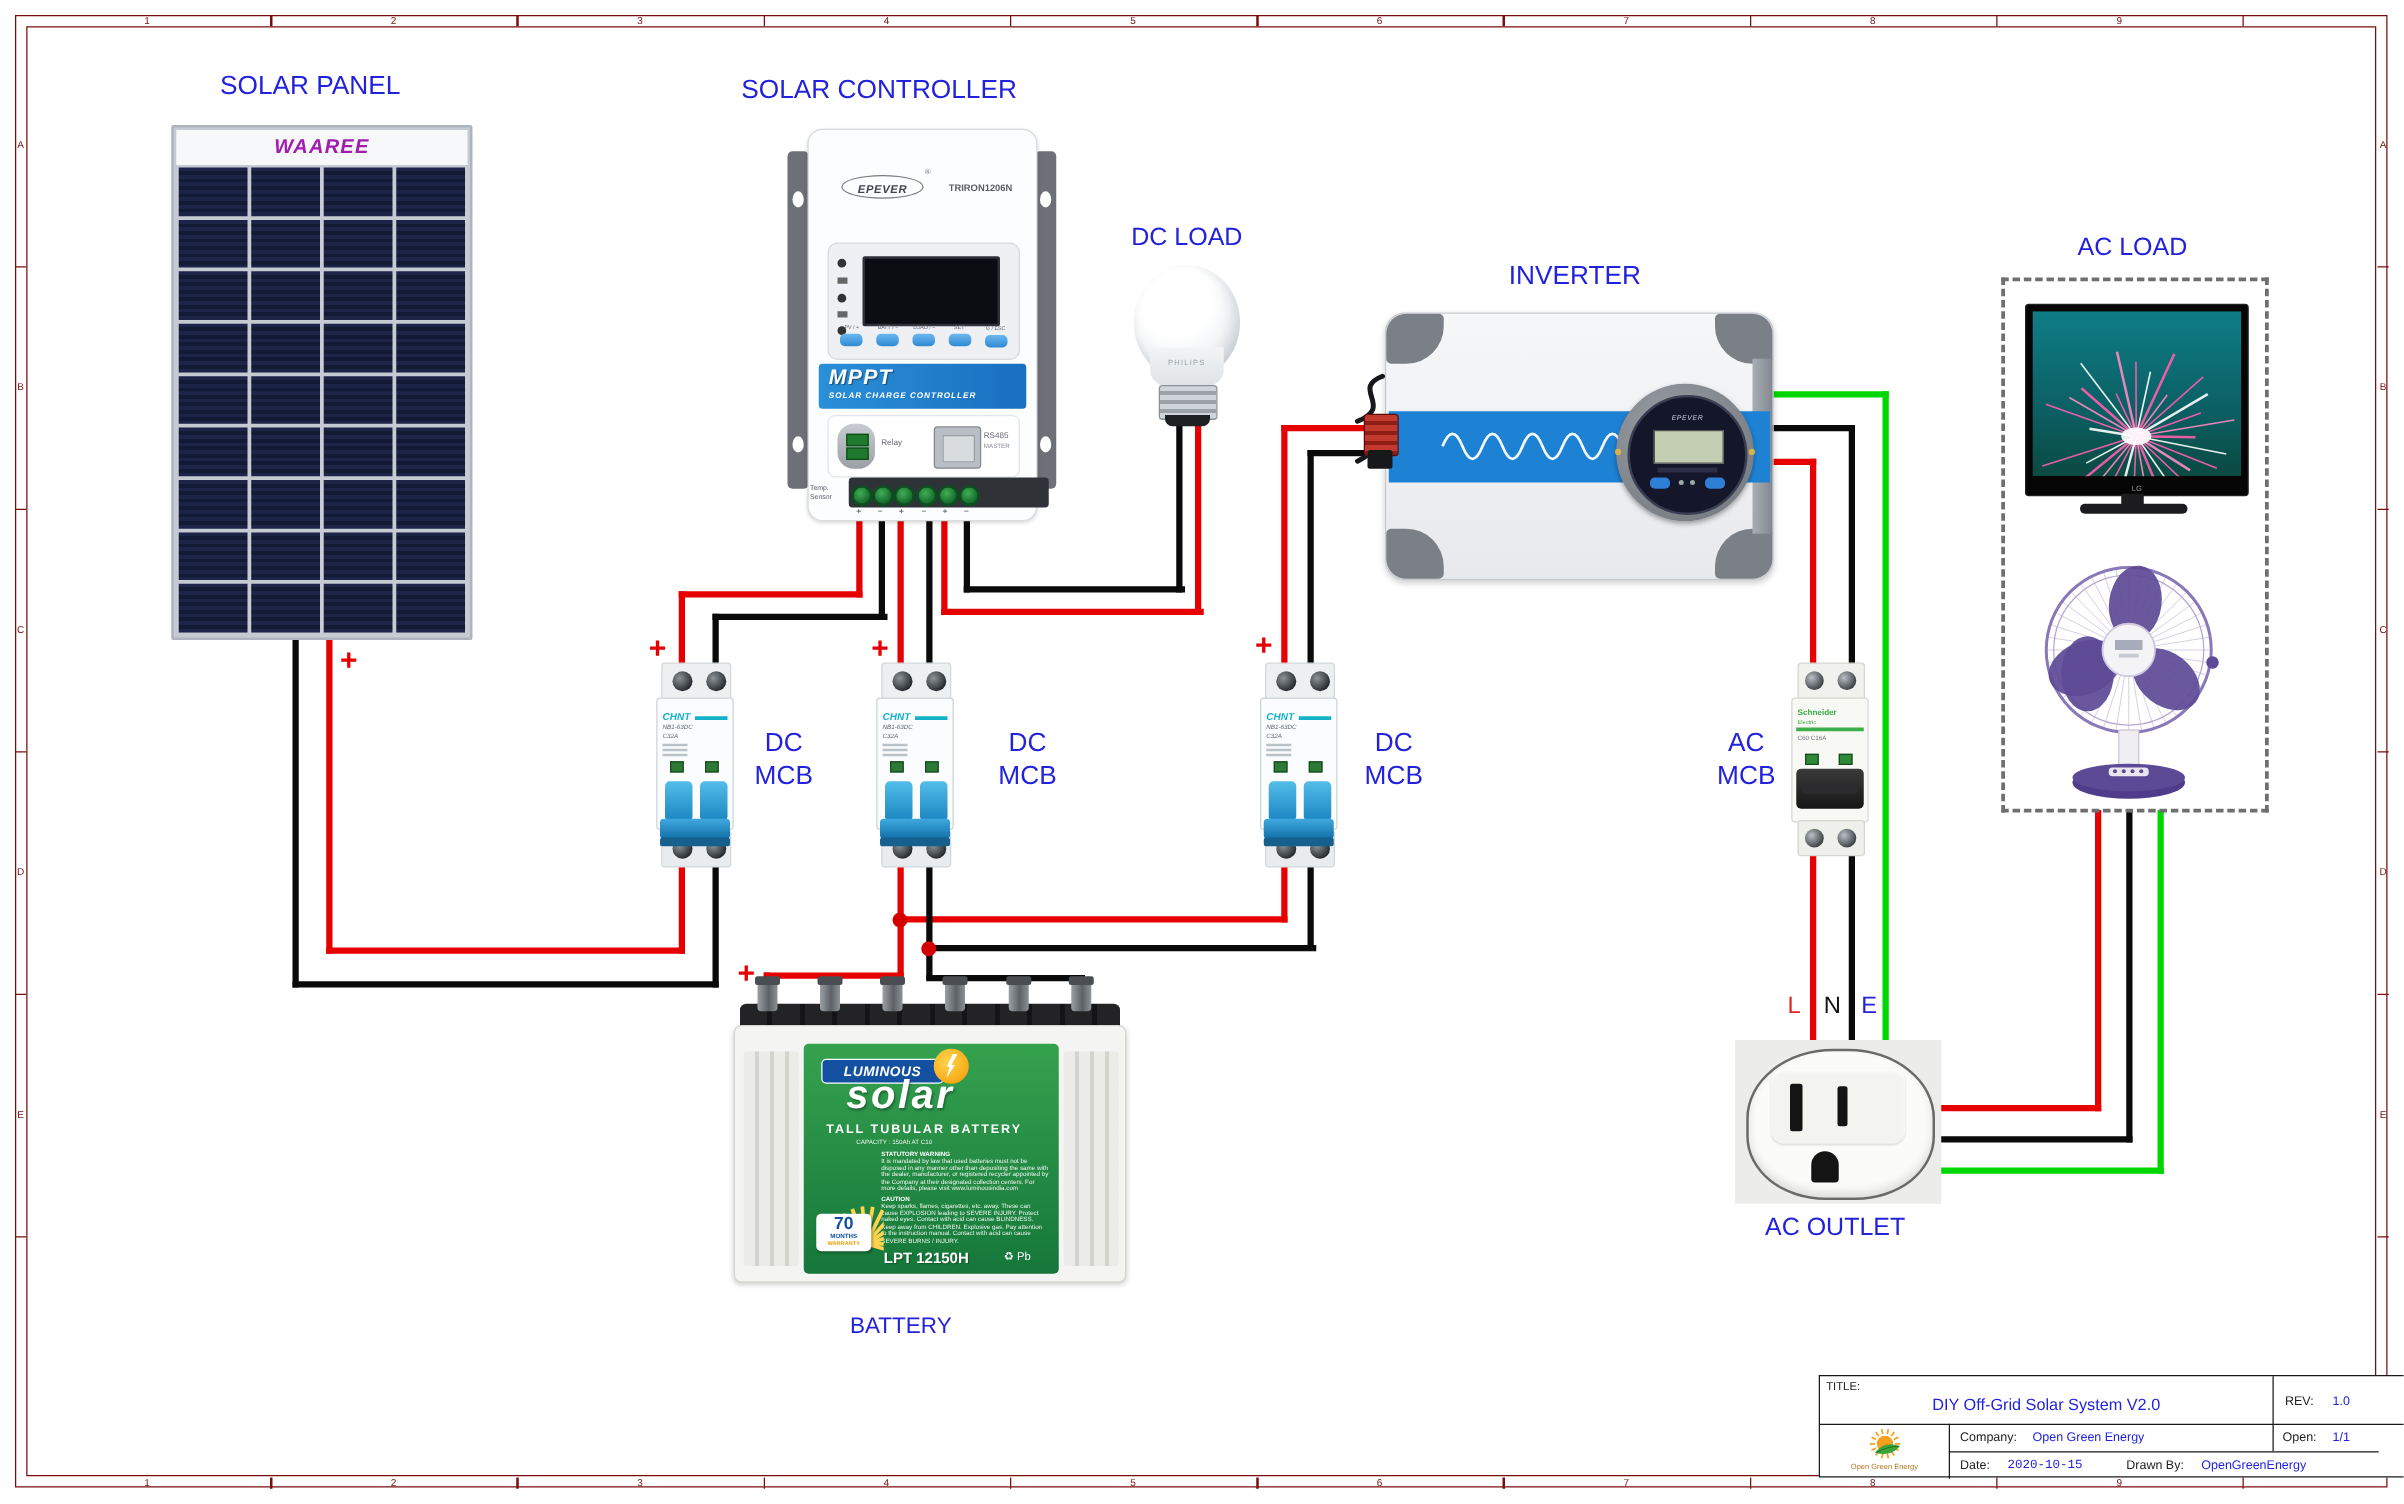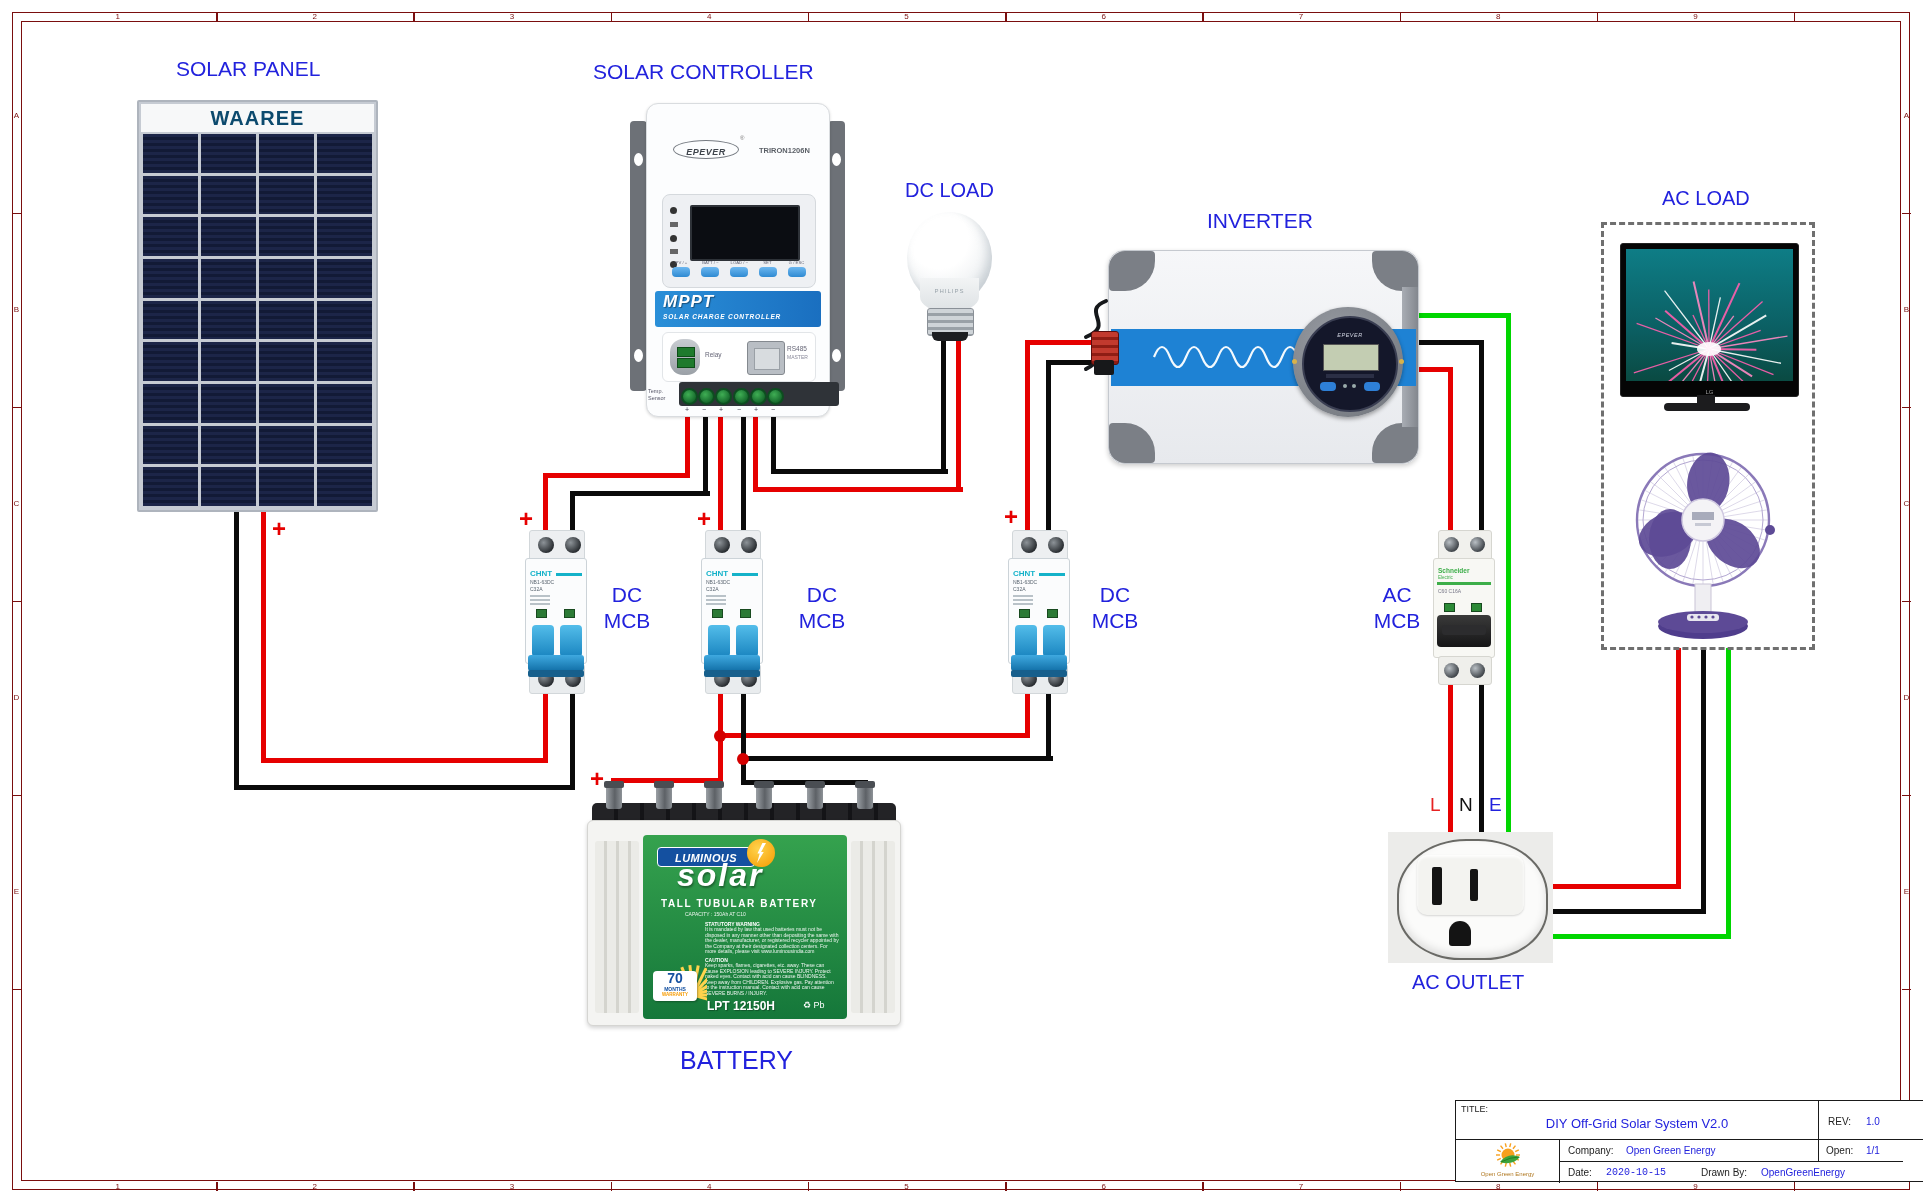--- a/index.html
+++ b/index.html
@@ -17,21 +17,21 @@
   
   .lbl{position:absolute;color:#2222dd;font-size:21px;line-height:25px;white-space:nowrap;}
   .plus{position:absolute;color:#e60000;font-size:24px;font-weight:bold;line-height:22px;}
   .mcb-lbl{position:absolute;color:#2222dd;font-size:21px;line-height:26px;text-align:center;width:96px;}
   
   .screw{position:absolute;border-radius:50%;background:radial-gradient(circle at 35% 35%,#b9bfc4,#42474c 70%);}
   .screw2{position:absolute;border-radius:50%;background:radial-gradient(circle at 35% 35%,#8d9398,#24282c 75%);}
   
   .mcbbox{position:absolute;width:62px;height:162px;}
   .mcb-top{position:absolute;left:4px;top:0;width:54px;height:30px;background:#edeff1;border:1px solid #d2d7da;border-radius:3px;}
-  .mcb-body{position:absolute;left:0;top:28px;width:62px;height:106px;background:#fbfcfd;border:1px solid #ccd3d8;border-radius:3px;box-sizing:border-box;}
+  .mcb-body{position:absolute;left:0;top:28px;width:62px;height:106px;background:#fbfcfd;border:1px solid #ccd3d8;border-radius:3px;box-sizing:border-box;font-style:italic;}
   .mcb-bot{position:absolute;left:4px;top:134px;width:54px;height:28px;background:#e9ecee;border:1px solid #d2d7da;border-radius:3px;}
   .chnt{position:absolute;left:4px;top:10px;color:#14b2c9;font-weight:bold;font-size:8px;}
   .chntline{position:absolute;left:30px;top:14px;width:26px;height:3px;background:#14b2c9;}
   .mcbtxt{position:absolute;left:4px;color:#5a6570;font-size:5px;line-height:6px;}
   .gwin{position:absolute;width:9px;height:7px;background:#2c7a36;border:1px solid #184a1f;}
   .paddle{position:absolute;top:66px;width:22px;height:32px;border-radius:4px;background:linear-gradient(#53bdea,#1a85c0);}
   .toggbase{position:absolute;left:2px;top:96px;width:56px;height:16px;border-radius:3px;background:linear-gradient(#3fa9e0,#1270a8);}
   .togglip{position:absolute;left:2px;top:111px;width:56px;height:7px;border-radius:2px;background:#175f8c;}
   .graybar{position:absolute;left:4px;width:20px;height:2px;background:#b9c2c8;}
 </style>
@@ -123,21 +123,21 @@
     <i class="w wr" style="left:1676px;top:648px;width:5px;height:241px"></i>
     <i class="w wk" style="left:1551px;top:909px;width:155px;height:5px"></i>
     <i class="w wk" style="left:1701px;top:648px;width:5px;height:266px"></i>
     <i class="w wg" style="left:1551px;top:934px;width:180px;height:5px"></i>
     <i class="w wg" style="left:1726px;top:648px;width:5px;height:291px"></i>
   </div>
 
   <div class="lbl" style="left:176px;top:56px;">SOLAR PANEL</div>
   <div class="abs" style="left:137px;top:100px;width:241px;height:412px;background:#c6cbd3;border:2px solid #aeb4bd;border-radius:2px;box-sizing:border-box;">
     <div class="abs" style="left:2px;top:2px;width:233px;height:28px;background:#f7f8f9;text-align:center;">
-      <span style="font-weight:bold;font-size:20px;letter-spacing:1px;color:#0c4a6e;line-height:28px;">WAAREE</span>
+      <span style="font-style:italic;font-weight:bold;font-size:16px;letter-spacing:1px;color:#a21caf;line-height:28px;">WAAREE</span>
     </div>
     <div id="solar-cells" class="abs" style="left:4px;top:32px;width:229px;height:372px;display:grid;grid-template-columns:repeat(4,1fr);grid-template-rows:repeat(9,1fr);gap:3px;">
         <div style="background: repeating-linear-gradient(rgb(28, 37, 72) 0px, rgb(28, 37, 72) 3px, rgb(18, 26, 54) 3px, rgb(18, 26, 54) 6px);"></div>
         <div style="background: repeating-linear-gradient(rgb(28, 37, 72) 0px, rgb(28, 37, 72) 3px, rgb(18, 26, 54) 3px, rgb(18, 26, 54) 6px);"></div>
         <div style="background: repeating-linear-gradient(rgb(28, 37, 72) 0px, rgb(28, 37, 72) 3px, rgb(18, 26, 54) 3px, rgb(18, 26, 54) 6px);"></div>
         <div style="background: repeating-linear-gradient(rgb(28, 37, 72) 0px, rgb(28, 37, 72) 3px, rgb(18, 26, 54) 3px, rgb(18, 26, 54) 6px);"></div>
         <div style="background: repeating-linear-gradient(rgb(28, 37, 72) 0px, rgb(28, 37, 72) 3px, rgb(18, 26, 54) 3px, rgb(18, 26, 54) 6px);"></div>
         <div style="background: repeating-linear-gradient(rgb(28, 37, 72) 0px, rgb(28, 37, 72) 3px, rgb(18, 26, 54) 3px, rgb(18, 26, 54) 6px);"></div>
         <div style="background: repeating-linear-gradient(rgb(28, 37, 72) 0px, rgb(28, 37, 72) 3px, rgb(18, 26, 54) 3px, rgb(18, 26, 54) 6px);"></div>
         <div style="background: repeating-linear-gradient(rgb(28, 37, 72) 0px, rgb(28, 37, 72) 3px, rgb(18, 26, 54) 3px, rgb(18, 26, 54) 6px);"></div>
@@ -580,21 +580,21 @@
         <div class="abs" style="left:10px;top:136px;width:44px;height:30px;background:#fff;border-radius:4px;text-align:center;box-shadow:1px 1px 2px rgba(0,0,0,.3);">
           <div style="color:#1450a0;font-weight:900;font-size:14px;line-height:15px;">70</div>
           <div style="color:#1450a0;font-weight:bold;font-size:5px;line-height:6px;">MONTHS</div>
           <div style="color:#f59a00;font-weight:bold;font-size:4.5px;line-height:5px;">WARRANTY</div>
         </div>
         <div class="abs" style="left:64px;top:164px;font-size:12px;font-weight:900;text-shadow:1px 1px 1px rgba(0,0,0,.3);">LPT 12150H</div>
         <div class="abs" style="left:160px;top:165px;font-size:9px;">♻ Pb</div>
       </div>
     </div>
   </div>
-  <div class="lbl" style="left:680px;top:1048px;font-size:25px;">BATTERY</div>
+  <div class="lbl" style="left:680px;top:1048px;font-size:18px;">BATTERY</div>
 
   <div class="abs" style="left:1455px;top:1100px;width:516px;height:82px;border:1.6px solid #1a1a1a;background:#fff;box-sizing:border-box;font-size:10px;color:#222;">
     <span class="abs" style="left:0;top:38px;width:100%;height:1.4px;background:#1a1a1a;"></span>
     <span class="abs" style="left:103px;top:60px;width:344px;height:1.4px;background:#1a1a1a;"></span>
     <span class="abs" style="left:362px;top:0;width:1.4px;height:60px;background:#1a1a1a;"></span>
     <span class="abs" style="left:103px;top:38px;width:1.4px;height:44px;background:#1a1a1a;"></span>
     <span class="abs" style="left:5px;top:3px;font-size:9px;">TITLE:</span>
     <div class="abs" style="left:0;top:15px;width:362px;text-align:center;color:#2222dd;font-size:13px;">DIY Off-Grid Solar System V2.0</div>
     <span class="abs" style="left:372px;top:15px;">REV:</span>
     <span class="abs" style="left:410px;top:15px;color:#2222dd;">1.0</span>

